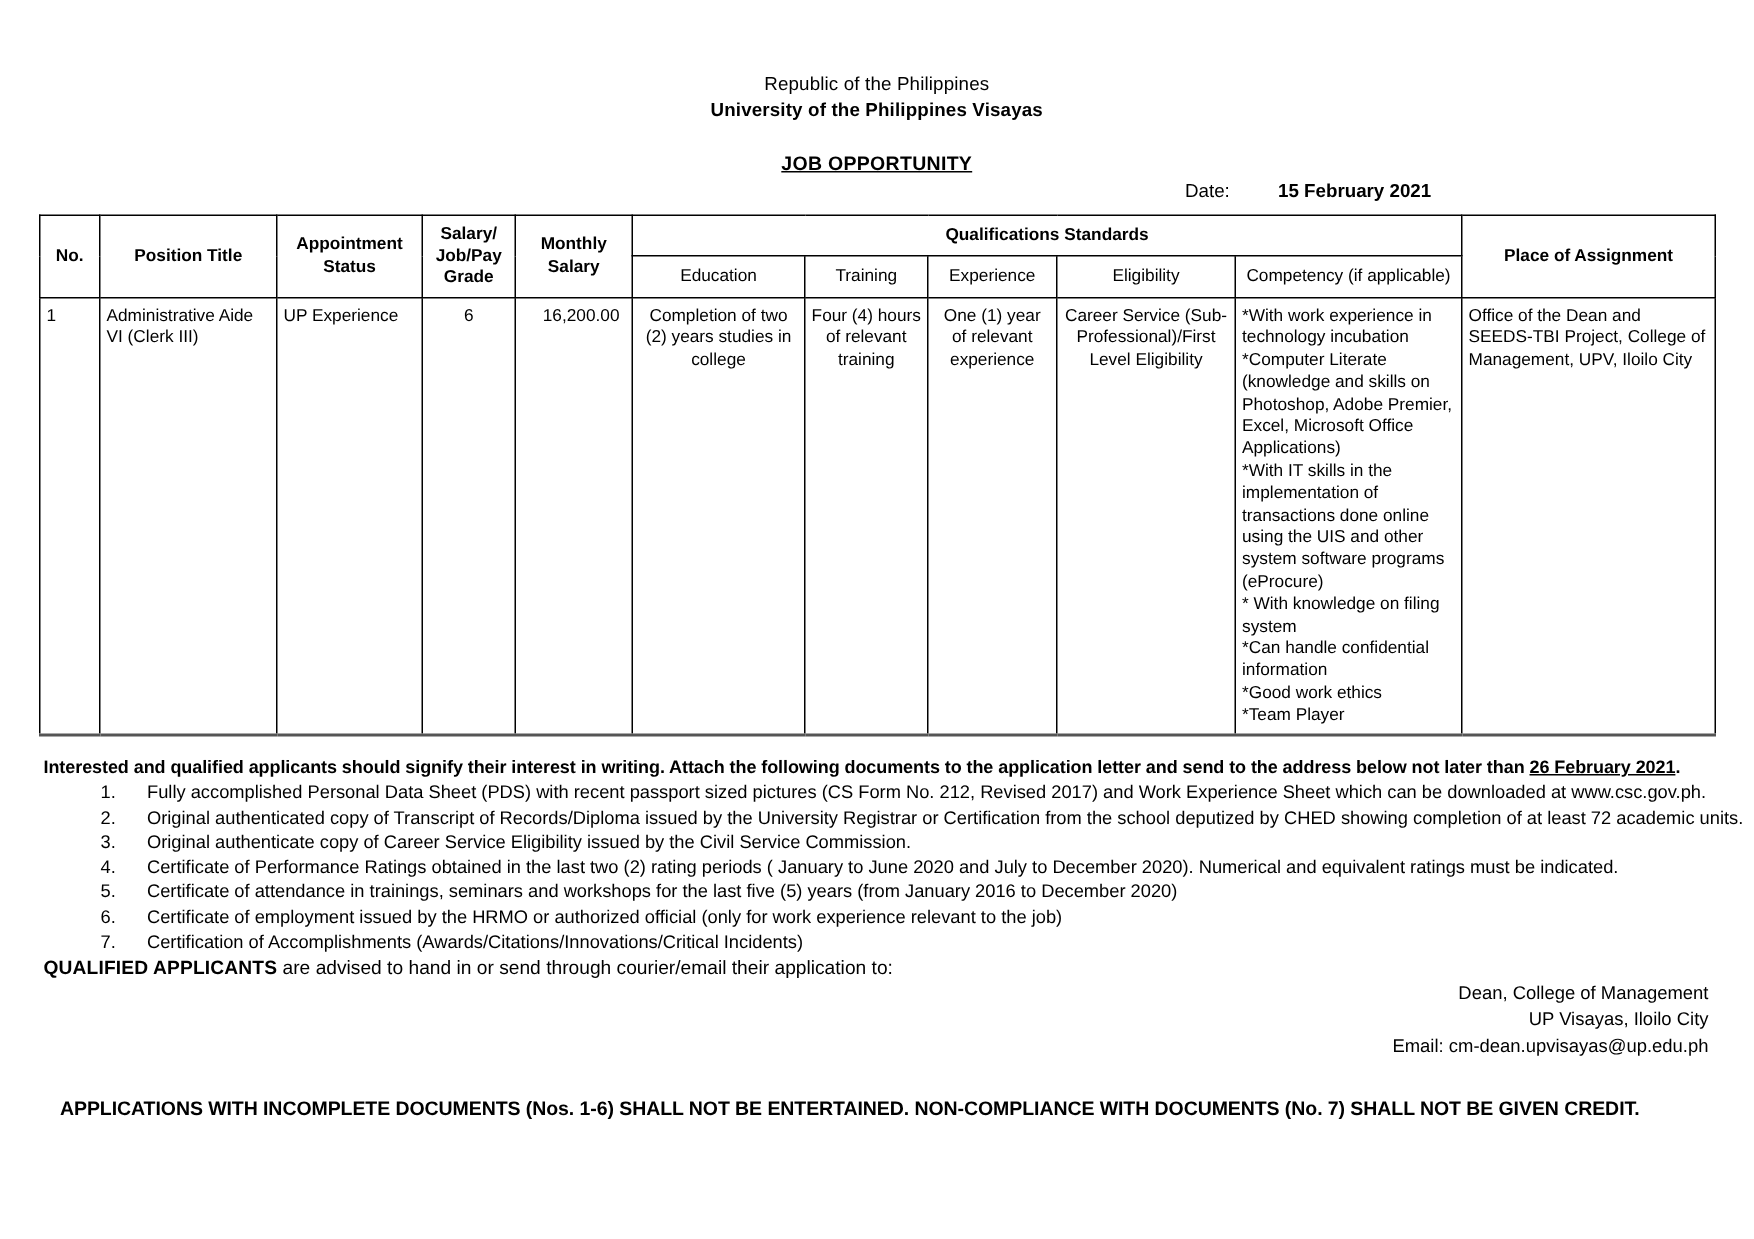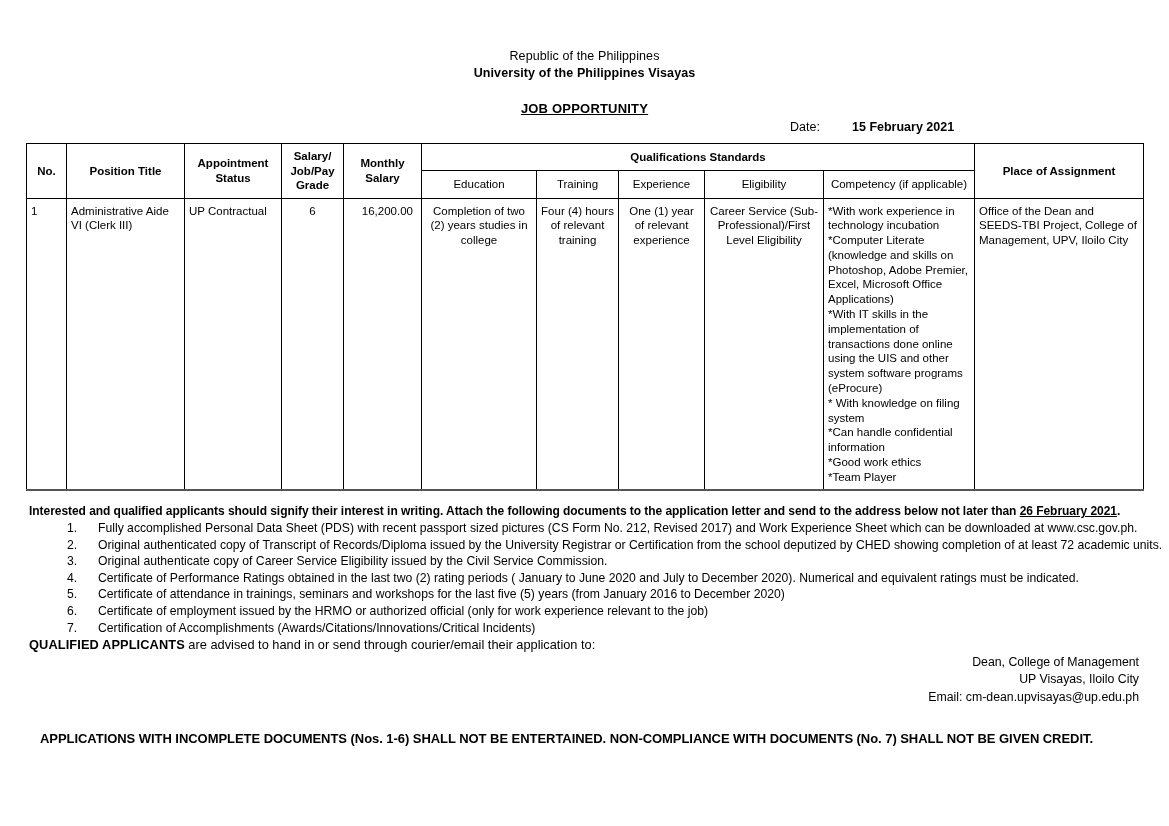--- a/index.html
+++ b/index.html
@@ -206,21 +206,21 @@
           <th class="hcell-sub">Training</th>
           <th class="hcell-sub">Experience</th>
           <th class="hcell-sub">Eligibility</th>
           <th class="hcell-sub">Competency (if applicable)</th>
         </tr>
       </thead>
       <tbody>
         <tr class="row-body">
           <td class="dcell c-left bottom-thick">1</td>
           <td class="dcell c-left bottom-thick">Administrative Aide VI (Clerk III)</td>
-          <td class="dcell c-left bottom-thick">UP Contractual</td>
+          <td class="dcell c-left bottom-thick">UP Experience</td>
           <td class="dcell c-center bottom-thick">6</td>
           <td class="dcell c-right bottom-thick">16,200.00</td>
           <td class="dcell c-center bottom-thick">Completion of two (2) years studies in college</td>
           <td class="dcell c-center bottom-thick">Four (4) hours of relevant training</td>
           <td class="dcell c-center bottom-thick">One (1) year of relevant experience</td>
           <td class="dcell c-center bottom-thick">Career Service (Sub-Professional)/First Level Eligibility</td>
           <td class="dcell c-left bottom-thick" style="white-space:pre-line">*With work experience in technology incubation
 *Computer Literate (knowledge and skills on Photoshop, Adobe Premier, Excel, Microsoft Office Applications)
 *With IT skills in the implementation of transactions done online using the UIS and other system software programs (eProcure)
 * With knowledge on filing system

